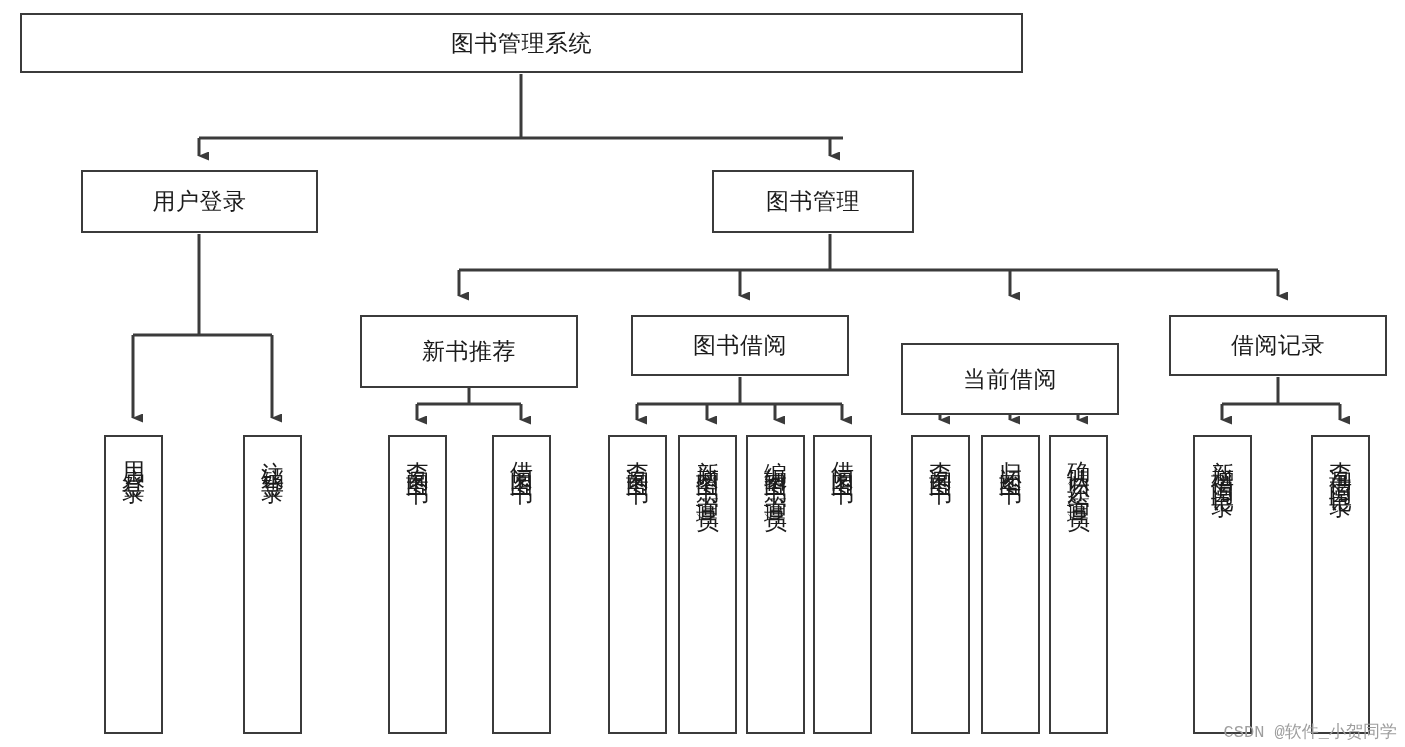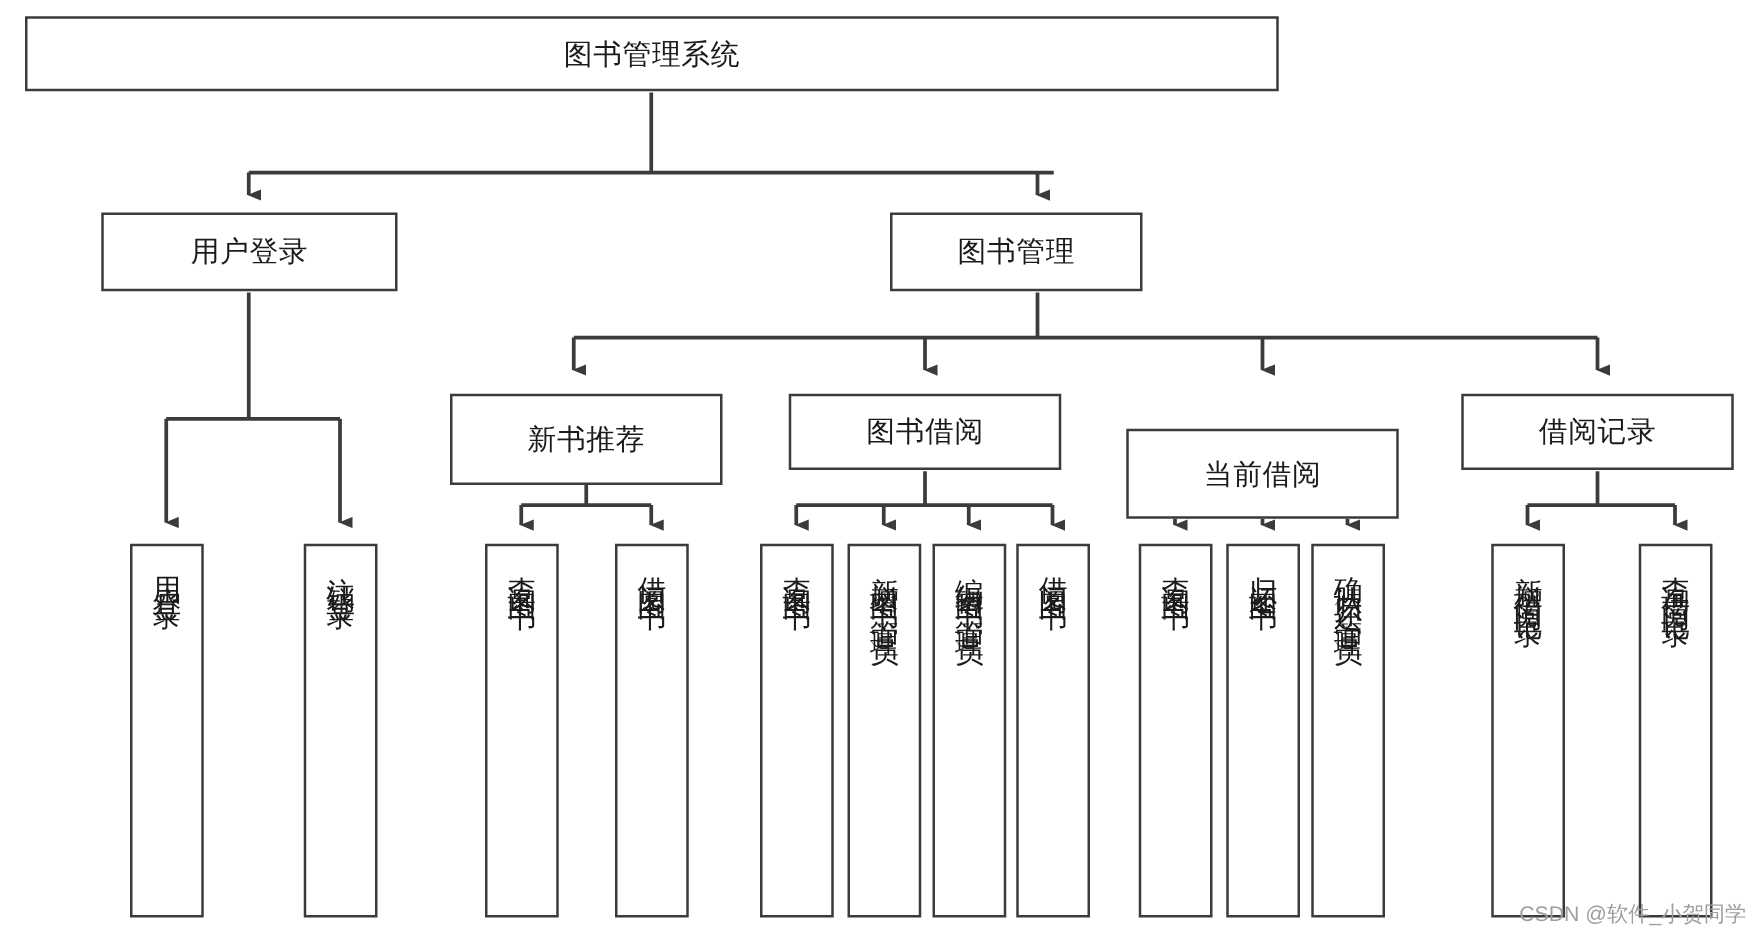--- a/index.html
+++ b/index.html
@@ -66,21 +66,21 @@
     -webkit-text-orientation: upright;
   }
   .watermark {
     position: absolute;
     right: 8px;
     bottom: 4px;
     font-size: 17px;
     color: #9e9e9e;
     white-space: nowrap;
     z-index: 5;
-    font-family: Liberation Sans, sans-serif;
+    font-family: Liberation Mono, monospace;
   }
 </style>
 </head>
 <body>
 
 <div id="diagram-canvas">
 
   <svg id="edge-layer" viewBox="0 0 1405 747">
     <defs>
       <marker id="arrowhead" markerWidth="9" markerHeight="11" refX="4.5" refY="10" orient="auto" markerUnits="userSpaceOnUse">

